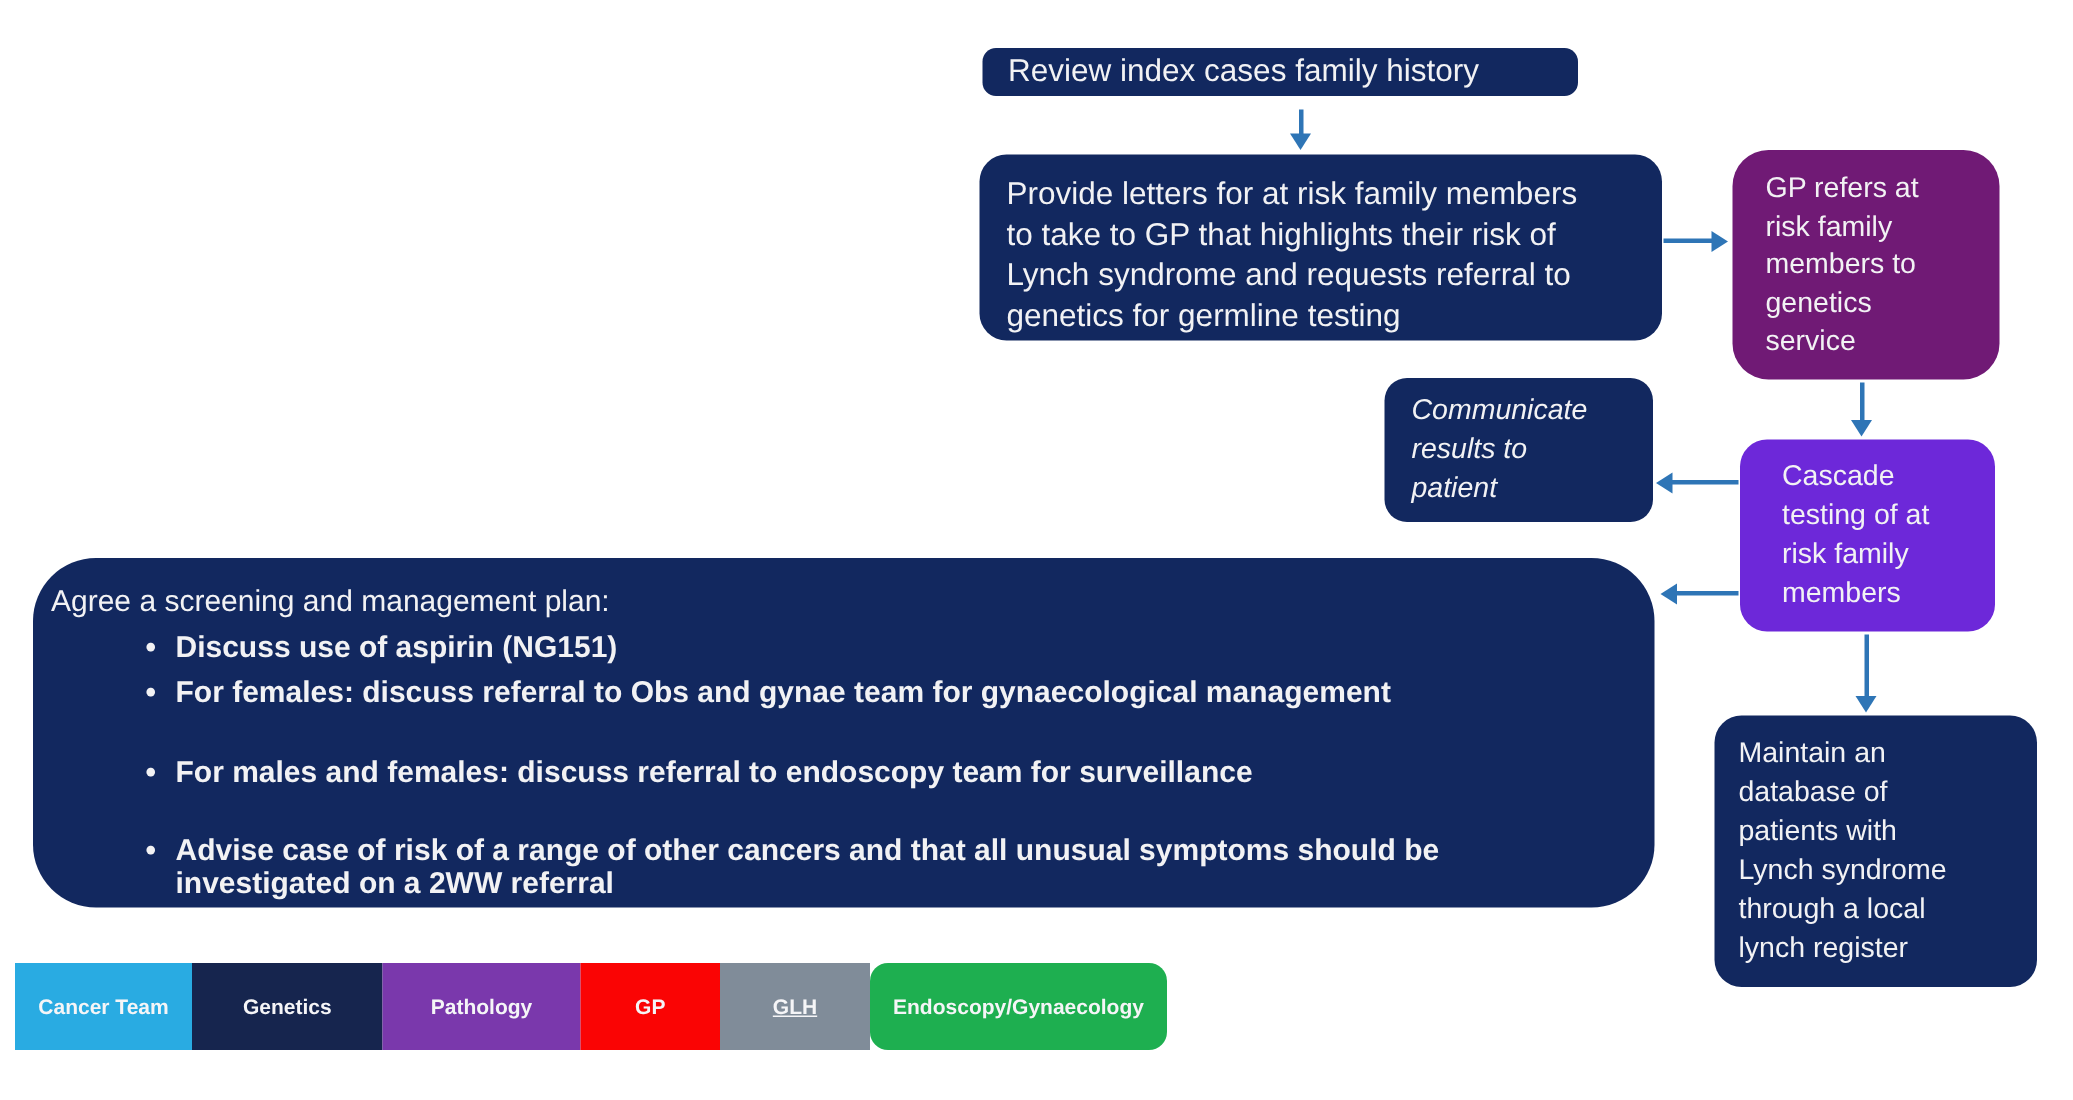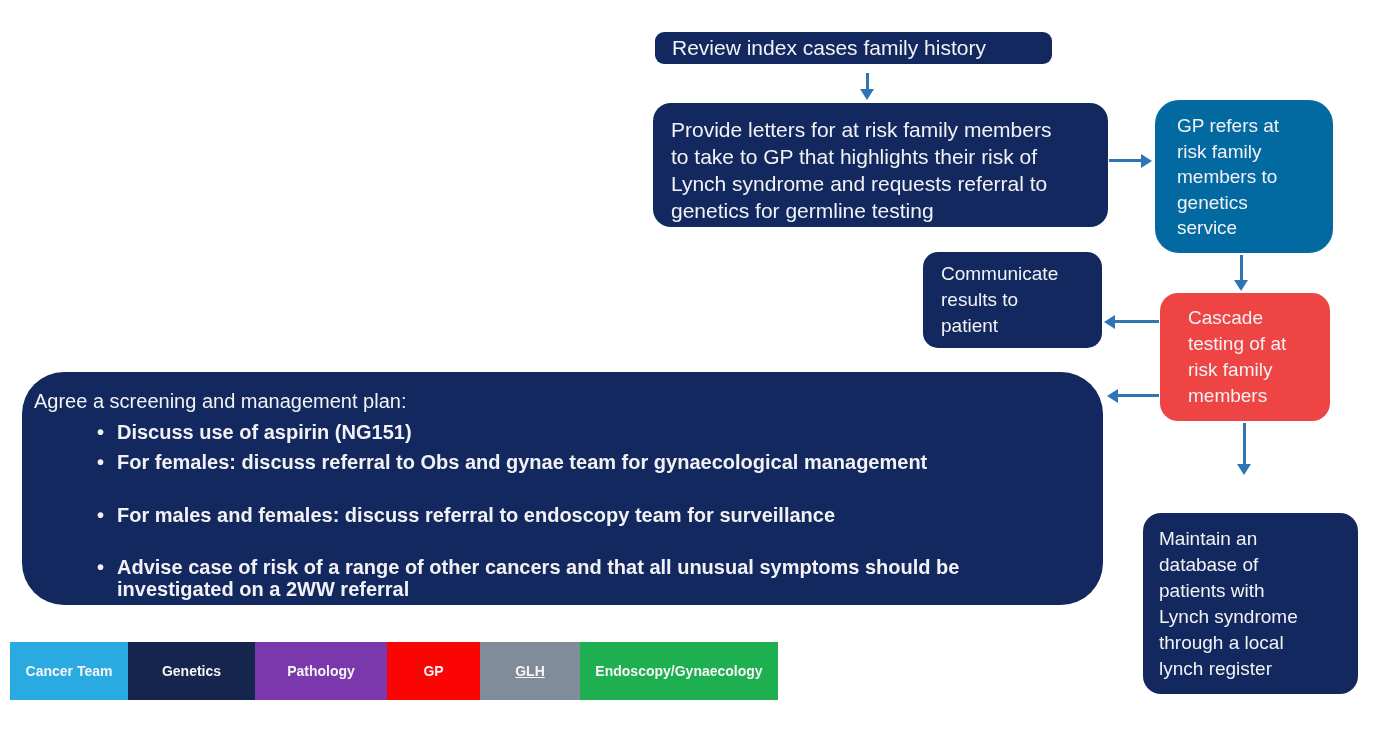--- a/index.html
+++ b/index.html
@@ -38,20 +38,21 @@
     left: 1155px; top: 100px; width: 178px; height: 153px;
     border-radius: 24px;
     font-size: 19px; line-height: 25.5px;
     padding: 13px 0 0 22px;
   }
   .communicate-box {
     left: 923px; top: 252px; width: 179px; height: 96px;
     border-radius: 15px;
     font-size: 19px; line-height: 26px;
     padding: 9px 0 0 18px;
+    font-style: italic;
   }
   .cascade-box {
     left: 1160px; top: 293px; width: 170px; height: 128px;
     border-radius: 18px;
     font-size: 19px; line-height: 26px;
     padding: 12px 0 0 21px;
   }
   .maintain-box {
     left: 1143px; top: 477px; width: 215px; height: 181px;
     border-radius: 18px;
@@ -119,21 +120,21 @@
     font-weight: bold;
     font-size: 14px;
     white-space: nowrap;
     text-align: center;
   }
   .lc-0 { width: 118px; }
   .lc-1 { width: 127px; }
   .lc-2 { width: 132px; }
   .lc-3 { width: 93px; }
   .lc-4 { width: 100px; text-decoration: underline; }
-  .lc-5 { width: 198px; }
+  .lc-5 { width: 198px; border-radius: 12px; }
 </style>
 </head>
 <body>
 
 <div class="canvas">
 
   <div class="node review-box" style="background: rgb(18, 40, 95);">
     <span class="tline">Review index cases family history</span>
   </div>
 
@@ -147,40 +148,40 @@
     <div class="tline">to take to GP that highlights their risk of</div>
     <div class="tline">Lynch syndrome and requests referral to</div>
     <div class="tline">genetics for germline testing</div>
   </div>
 
   <div class="arrow">
     <div class="shaft-h" style="left: 1109px; top: 159px; width: 33px; background: rgb(46, 117, 182);"></div>
     <div class="head-right" style="left: 1141px; top: 153.5px; border-left-color: rgb(46, 117, 182);"></div>
   </div>
 
-  <div class="node gp-refers-box" style="background: #0369a1;">
+  <div class="node gp-refers-box" style="background: #701a75;">
     <div class="tline">GP refers at</div>
     <div class="tline">risk family</div>
     <div class="tline">members to</div>
     <div class="tline">genetics</div>
     <div class="tline">service</div>
   </div>
 
   <div class="arrow">
     <div class="shaft-v" style="left: 1240px; top: 255px; height: 26px; background: rgb(46, 117, 182);"></div>
     <div class="head-down" style="left: 1234px; top: 280px; border-top-color: rgb(46, 117, 182);"></div>
   </div>
 
   <div class="node communicate-box" style="background: rgb(18, 40, 95);">
     <div class="tline">Communicate</div>
     <div class="tline">results to</div>
     <div class="tline">patient</div>
   </div>
 
-  <div class="node cascade-box" style="background: #ef4444; padding-left: 28px;">
+  <div class="node cascade-box" style="background: #6d28d9; padding-left: 28px;">
     <div class="tline">Cascade</div>
     <div class="tline">testing of at</div>
     <div class="tline">risk family</div>
     <div class="tline">members</div>
   </div>
 
   <div class="arrow">
     <div class="head-left" style="left: 1104px; top: 314.5px; border-right-color: rgb(46, 117, 182);"></div>
     <div class="shaft-h" style="left: 1114px; top: 320px; width: 45px; background: rgb(46, 117, 182);"></div>
   </div>
@@ -198,21 +199,21 @@
   <div class="node agree-box" style="background: rgb(18, 40, 95);">
     <div class="heading">Agree a screening and management plan:</div>
     <ul>
       <li>Discuss use of aspirin (NG151)</li>
       <li>For females: discuss referral to Obs and gynae team for gynaecological management</li>
       <li>For males and females: discuss referral to endoscopy team for surveillance</li>
       <li>Advise case of risk of a range of other cancers and that all unusual symptoms should be investigated on a 2WW referral</li>
     </ul>
   </div>
 
-  <div class="node maintain-box" style="background: rgb(18, 40, 95); margin-top: 36px;">
+  <div class="node maintain-box" style="background: rgb(18, 40, 95);">
     <div class="tline">Maintain an</div>
     <div class="tline">database of</div>
     <div class="tline">patients with</div>
     <div class="tline">Lynch syndrome</div>
     <div class="tline">through a local</div>
     <div class="tline">lynch register</div>
   </div>
 
   <div class="legend">
     <div class="legend-cell lc-0" style="background: rgb(41, 171, 226);">

